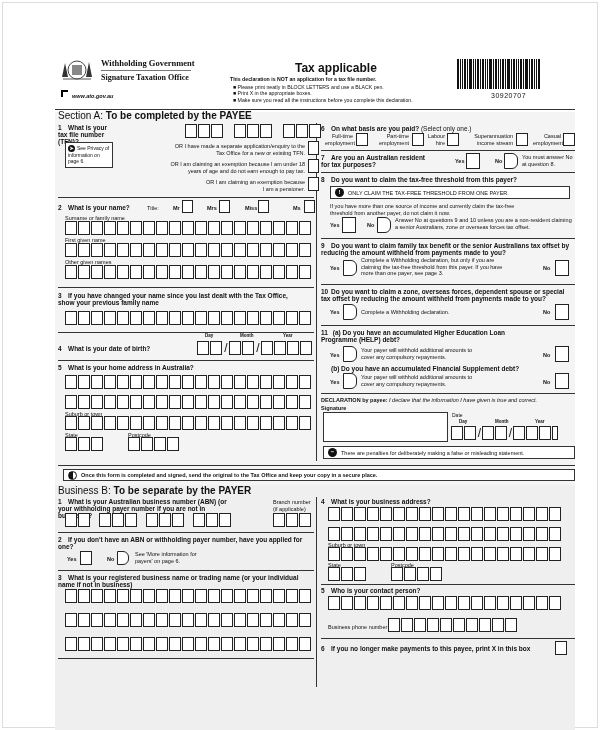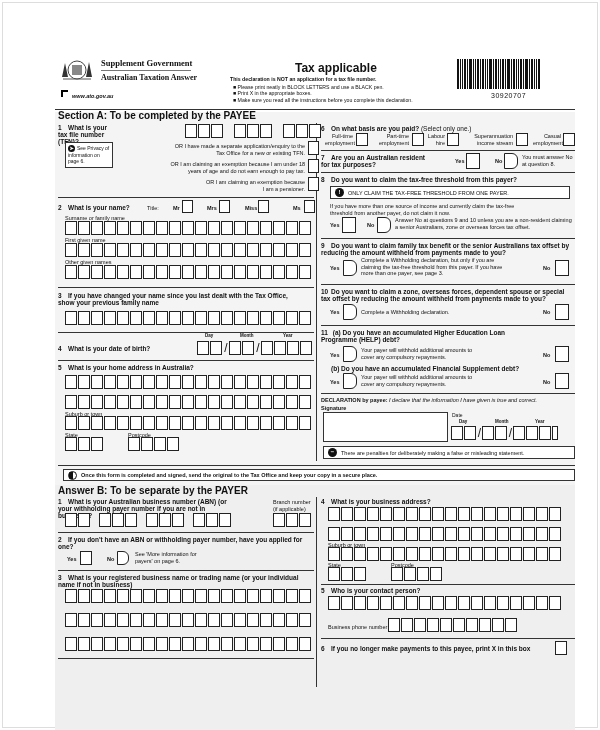--- a/index.html
+++ b/index.html
@@ -18,44 +18,44 @@
   .hr { position: absolute; height: 1.5px; background: #333; }
   .vr { position: absolute; width: 1.5px; background: #333; }
   .notice { position: absolute; border: 1.3px solid #333; background: #fff; font-size: 5.5px; display: flex; align-items: center; padding-left: 4px; }
   .ico { display: inline-block; width: 9px; height: 9px; border-radius: 50%; background: #111; color: #fff; font-size: 6px; line-height: 9px; text-align: center; margin-right: 4px; font-weight: bold; }
   .yes-no { font-size: 5.5px; font-weight: bold; position: absolute; }
   .chk { position: absolute; width: 14px; height: 16px; border: 1.3px solid #222; background: #fff; }
   .chk-arrow { position: absolute; width: 14px; height: 16px; border: 1.3px solid #222; border-radius: 0 6px 6px 0; background: #fff; }
   .sectionA-bg { position: absolute; left: 0; top: 57px; width: 520px; height: 410px; background: #f4f4f4; }
   .sectionB-bg { position: absolute; left: 0; top: 430px; width: 520px; height: 245px; background: #efefef; }
   .section-title { position: absolute; font-size: 10px; }
-  .section-title .prefix { font-weight: bold; }
+  .section-title .prefix { font-weight: normal; }
   .section-title .rest { font-weight: bold; }
   .barcode { position: absolute; height: 30px; display: flex; align-items: stretch; }
   .barcode span { display: inline-block; height: 100%; background: #111; margin-right: 1px; }
 </style>
 </head>
 <body>
 
 <div class="page-frame"></div>
 
 <div class="form">
 
   <div class="abs" style="left:4px;top:2px;width:36px;height:24px;">
     <svg width="36" height="24" viewBox="0 0 36 24">
       <ellipse cx="18" cy="13" rx="9" ry="9" fill="none" stroke="#444" stroke-width="1"></ellipse>
       <rect x="13" y="8" width="10" height="10" fill="#888"></rect>
       <path d="M3 20 L6 6 L9 20 Z" fill="#333"></path>
       <path d="M27 20 L30 5 L33 20 Z" fill="#333"></path>
       <path d="M4 22 L32 22" stroke="#555" stroke-width="1"></path>
     </svg>
   </div>
-  <div class="abs" style="left:46px;top:3px;font-family:'Liberation Serif',serif;font-size:8.5px;font-weight:bold;">Supplement Government</div>
+  <div class="abs" style="left:46px;top:3px;font-family:'Liberation Serif',serif;font-size:8.5px;font-weight:bold;">Withholding Government</div>
   <div class="abs" style="left:46px;top:15px;width:90px;height:0.8px;background:#777;"></div>
-  <div class="abs" style="left:46px;top:18px;font-family:'Liberation Serif',serif;font-size:8px;font-weight:bold;">Australian Taxation Answer</div>
+  <div class="abs" style="left:46px;top:18px;font-family:'Liberation Serif',serif;font-size:8px;font-weight:bold;">Signature Taxation Office</div>
   <div class="abs" style="left:6px;top:35px;width:7px;height:7px;border-left:2.5px solid #000;border-top:2.5px solid #000;"></div>
   <div class="abs" style="left:17px;top:38px;font-size:5.5px;font-weight:bold;font-style:italic;">www.ato.gov.au</div>
 
   <div class="abs" style="left:240px;top:6px;font-size:12px;font-weight:bold;">Tax applicable</div>
   <div class="abs" style="left:175px;top:21px;font-size:5.2px;font-weight:bold;">This declaration is NOT an application for a tax file number.</div>
   <div class="abs" style="left:178px;top:29px;font-size:5.2px;line-height:6.3px;">
     <div>■ <span>Please print neatly in BLOCK LETTERS and use a BLACK pen.</span></div>
     <div>■ <span>Print X in the appropriate boxes.</span></div>
     <div>■ <span>Make sure you read all the instructions before you complete this declaration.</span></div>
   </div>
@@ -276,21 +276,21 @@
 
   <div class="hr" style="left:3px;top:410px;width:517px;height:1px;"></div>
 
   <div class="notice" style="left:8px;top:414px;width:512px;height:12px;font-weight:bold;">
     <span class="ico" style="background:linear-gradient(90deg,#111 50%,#fff 50%);border:1px solid #111;"></span>
       <span>Once this form is completed and signed, send the original to the Tax Office and keep your copy in a secure place.</span>
   </div>
 
   <div class="sectionB-bg"></div>
   <div class="section-title" style="left:3px;top:430px;">
-    <span class="prefix">Answer B: </span><span class="rest">To be separate by the PAYER</span>
+    <span class="prefix">Business B: </span><span class="rest">To be separate by the PAYER</span>
   </div>
   <div class="vr" style="left:261px;top:442px;height:190px;width:1px;"></div>
 
   <div class="q" style="left:3px;top:443px;width:180px;"><span class="qn">1</span><span>What is your Australian business number (ABN) (or your withholding payer number if you are not in business)?</span></div>
   <div class="sm" style="left:218px;top:444px;width:40px;">Branch number (if applicable)</div>
   <div class="boxrow" style="left:10px;top:458px;">
     <span class="box"></span><span class="box"></span><span style="display:inline-block;width:8px"></span><span class="box"></span><span class="box"></span><span class="box"></span><span style="display:inline-block;width:8px"></span><span class="box"></span><span class="box"></span><span class="box"></span><span style="display:inline-block;width:8px"></span><span class="box"></span><span class="box"></span><span class="box"></span>
   </div>
   <div class="boxrow" style="left:218px;top:458px;">
     <span class="box"></span><span class="box"></span><span class="box"></span>

